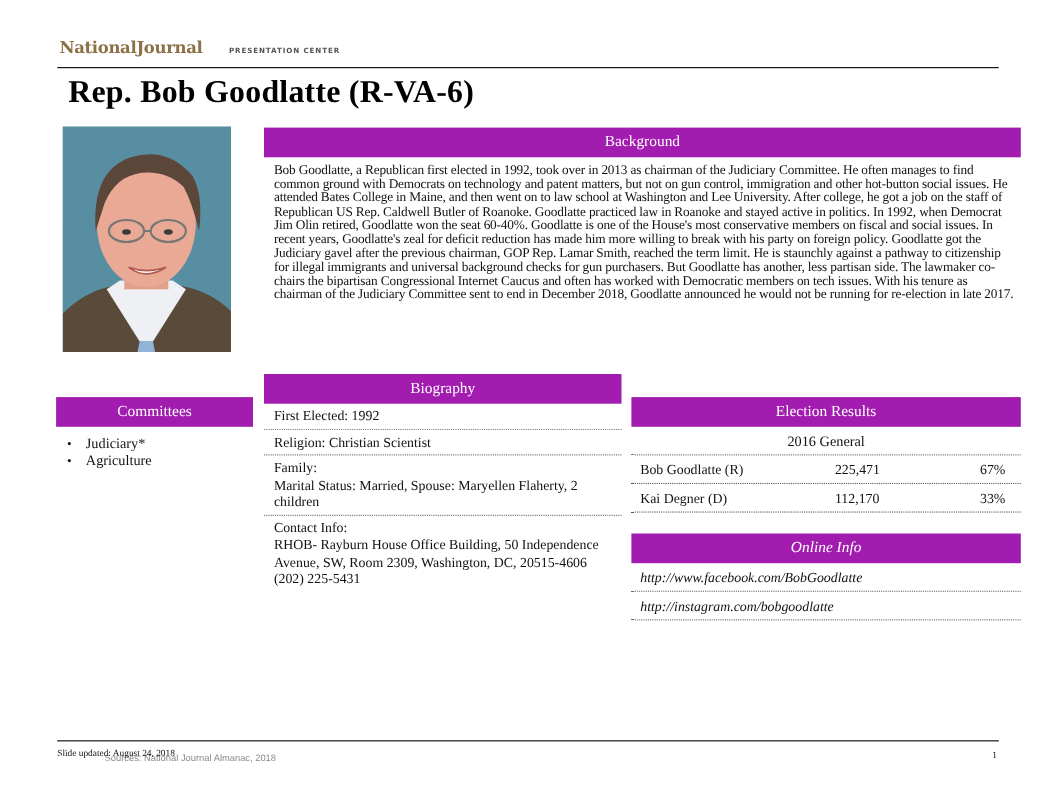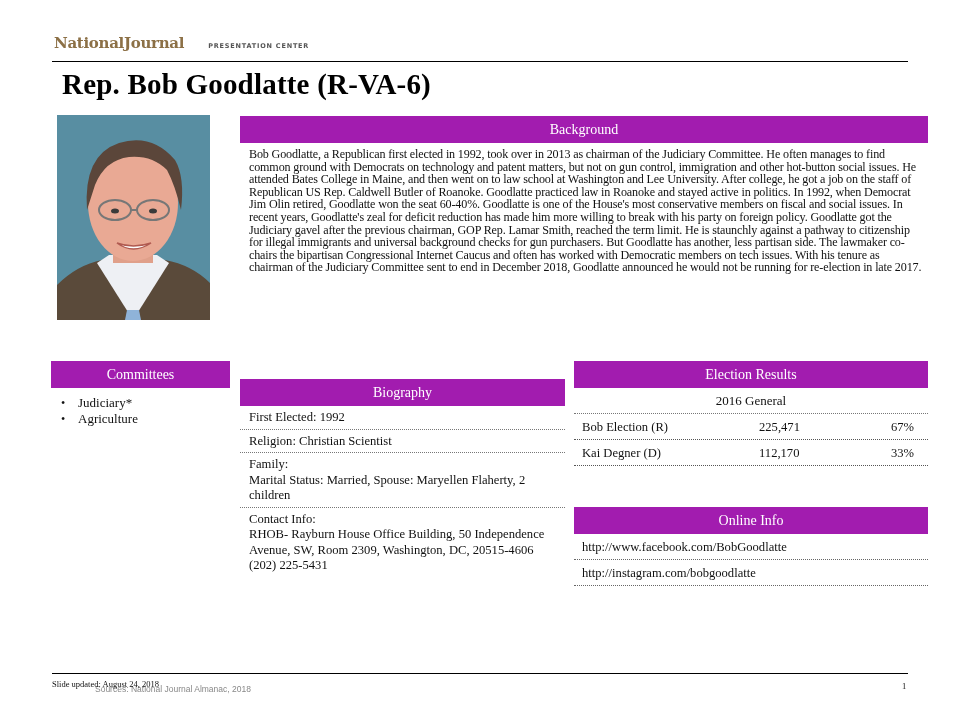--- a/index.html
+++ b/index.html
@@ -19,33 +19,33 @@
   .section-header { background: #a21caf; color: #ffffff; text-align: center; font-family: "Liberation Serif", serif; font-size: 14px; height: 27px; line-height: 27px; }
 
   .background { position: absolute; left: 240px; top: 116px; width: 688px; }
   .background-text { padding: 5px 6px 0 9px; font-family: "Liberation Serif", serif; font-size: 12.1px; line-height: 12.6px; color: #111; letter-spacing: -0.15px; }
 
   .committees { position: absolute; left: 51px; top: 361px; width: 179px; }
   .committees ul { list-style: none; padding: 7px 0 0 10px; }
   .committees li { font-family: "Liberation Serif", serif; font-size: 13px; line-height: 16px; }
   .committees li .bullet { display: inline-block; width: 17px; font-size: 12px; }
 
-  .biography { position: absolute; left: 240px; top: 379px; width: 325px; }
+  .biography { position: absolute; left: 240px; top: 340px; width: 325px; }
   .bio-row { padding: 4px 10px 3px 9px; font-family: Liberation Serif, serif; font-size: 12.6px; line-height: 15.5px; border-bottom: 1px dotted #777; }
   .bio-row .label { display: block; }
   .bio-row.last { border-bottom: none; }
 
   .election { position: absolute; left: 574px; top: 361px; width: 354px; }
   .elec-subhead { text-align: center; font-family: "Liberation Serif", serif; font-size: 13px; height: 26px; line-height: 26px; border-bottom: 1px dotted #777; }
   .elec-row { display: flex; height: 26px; line-height: 26px; font-family: "Liberation Serif", serif; font-size: 12.6px; border-bottom: 1px dotted #555; }
   .elec-row .name { width: 185px; padding-left: 8px; }
   .elec-row .votes { width: 120px; text-align: left; }
   .elec-row .pct { flex: 1; text-align: right; padding-right: 14px; }
 
-  .online { position: absolute; left: 574px; top: 507px; width: 354px; }
+  .online { position: absolute; left: 574px; top: 485px; width: 354px; font-style: italic; }
   .online-row { height: 26px; line-height: 26px; padding-left: 8px; font-family: "Liberation Serif", serif; font-size: 12.6px; border-bottom: 1px dotted #666; }
 
   .sources { position: absolute; left: 52px; top: 684px; font-family: Liberation Sans, sans-serif; font-size: 8.5px; color: #888; margin-left: 43px; }
   .bottom-rule { position: absolute; left: 52px; top: 673px; width: 856px; height: 1px; background: #000; }
   .updated { position: absolute; left: 52px; top: 679px; font-family: "Liberation Serif", serif; font-size: 8.5px; color: #111; }
   .page-num { position: absolute; left: 902px; top: 681px; font-family: "Liberation Serif", serif; font-size: 8.5px; color: #111; }
 </style>
 </head>
 <body>
 
@@ -109,21 +109,21 @@
     <span class="label">Contact Info:</span>
     <span class="label">RHOB-  Rayburn House Office Building, 50 Independence Avenue, SW, Room 2309, Washington, DC,  20515-4606</span>
     <span class="label">(202) 225-5431</span>
   </div>
 </section>
 
 <section class="election">
   <div class="section-header">Election Results</div>
   <div class="elec-subhead">2016 General</div>
   <div class="elec-row">
-    <span class="name">Bob Election  (R)</span>
+    <span class="name">Bob Goodlatte  (R)</span>
     <span class="votes">225,471</span>
     <span class="pct">67%</span>
   </div>
   <div class="elec-row">
     <span class="name">Kai Degner  (D)</span>
     <span class="votes">112,170</span>
     <span class="pct">33%</span>
   </div>
 </section>
 

